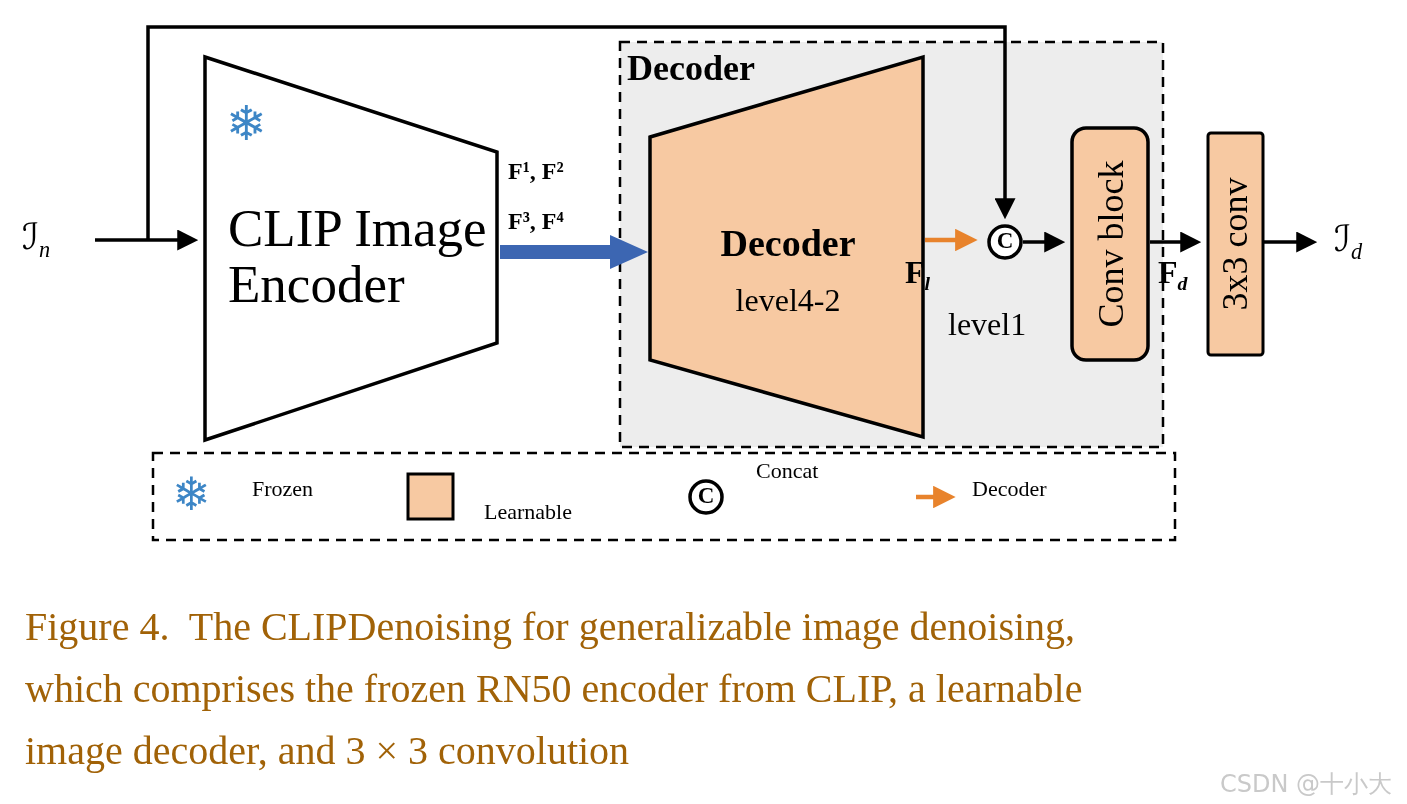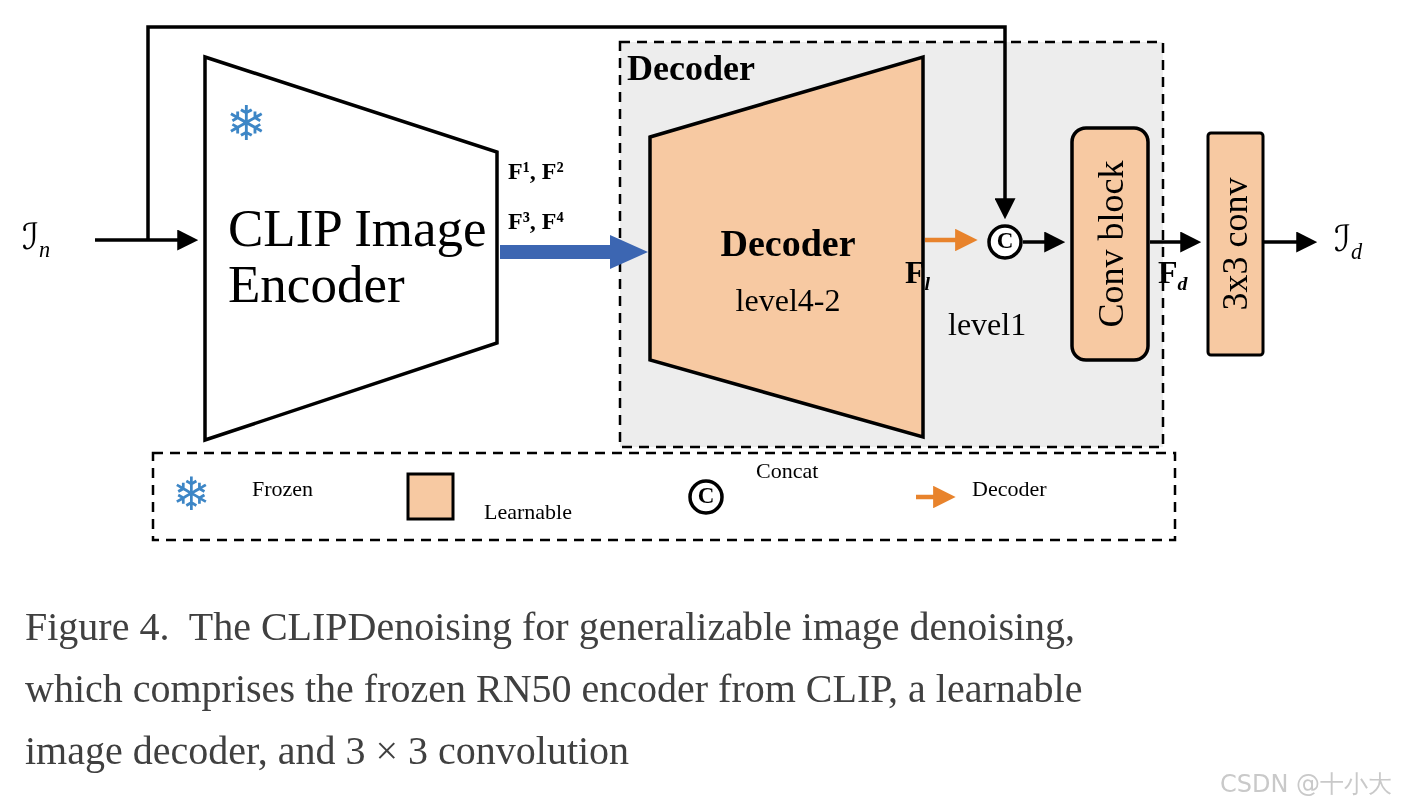--- a/index.html
+++ b/index.html
@@ -28,21 +28,21 @@
   .dec-box-label{font-size:36px;font-weight:bold}
   .dec-title{font-size:38px;font-weight:bold;display:block}
   .dec-sub{font-size:32px;display:block;margin-top:16px}
   .dec-text{width:272px;text-align:center;white-space:normal}
   .flabel{font-size:32px;font-weight:bold}
   .level1{font-size:32px}
   .concat-c{font-size:23px;font-weight:bold;width:32px;text-align:center;font-family:"Liberation Serif","DejaVu Serif",serif}
   .vtext{position:absolute;display:flex;align-items:center;justify-content:center}
   .vtext span{transform:rotate(-90deg);white-space:nowrap;font-size:36px}
   .legend-text{font-size:22px}
-  .caption{position:absolute;left:25px;top:596px;font-size:40px;line-height:62px;color:#404040}
+  .caption{position:absolute;left:25px;top:596px;font-size:40px;line-height:62px;color:#a16207}
   .caption div{white-space:pre}
   .wm{position:absolute;color:var(--watermark);font-family:"DejaVu Sans","Liberation Sans",sans-serif}
   .wm-zhihu{left:1102px;top:728px;font-size:30px}
   .wm-csdn{left:1220px;top:768px;font-size:24px}
   .fill-black{fill:var(--line)}
   .fill-orange{fill:var(--upsampleOrange)}
   .stroke-line{stroke:var(--line)}
   .peach{fill:var(--learnable)}
   .graybox{fill:var(--decoderBox)}
 </style>

